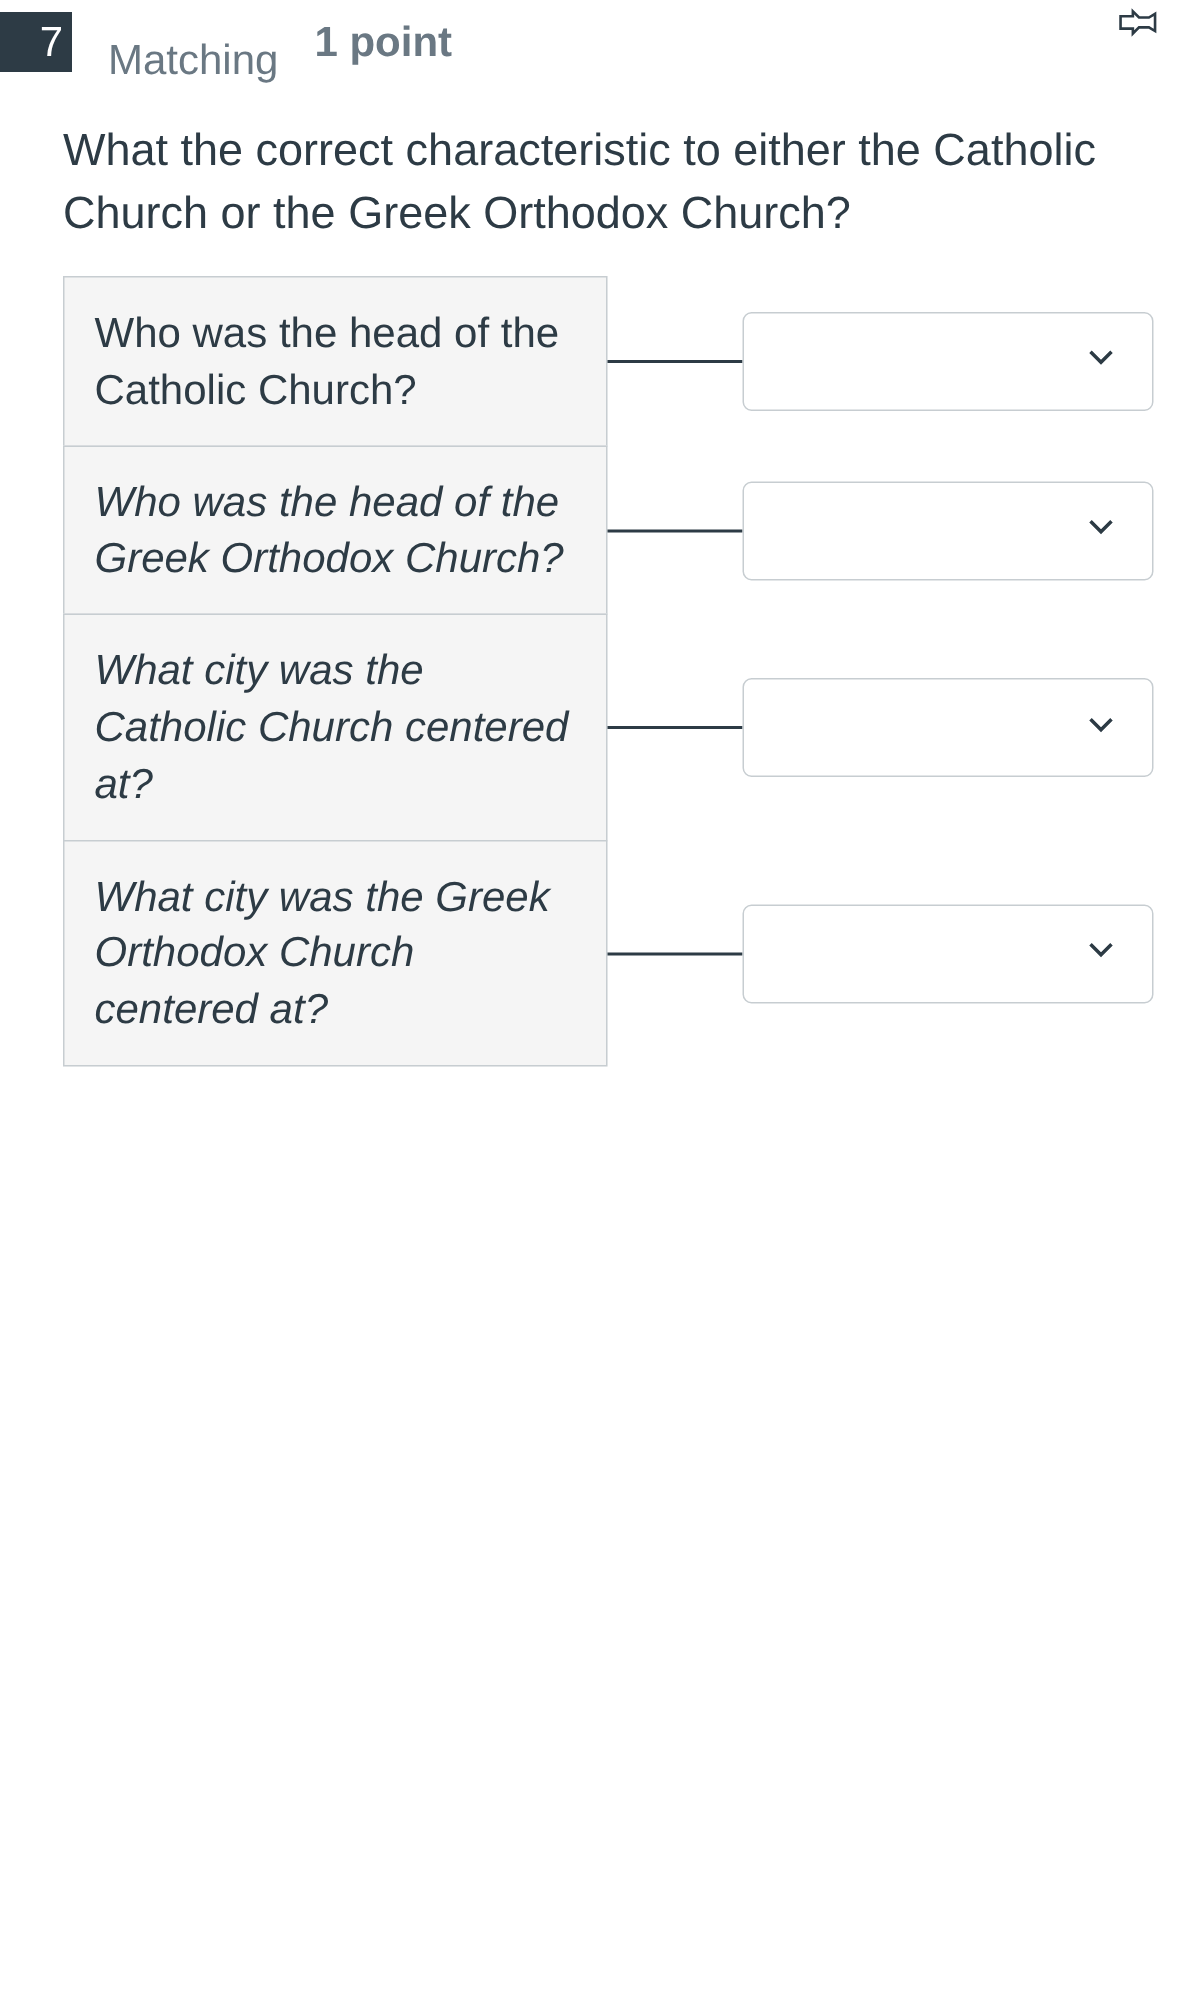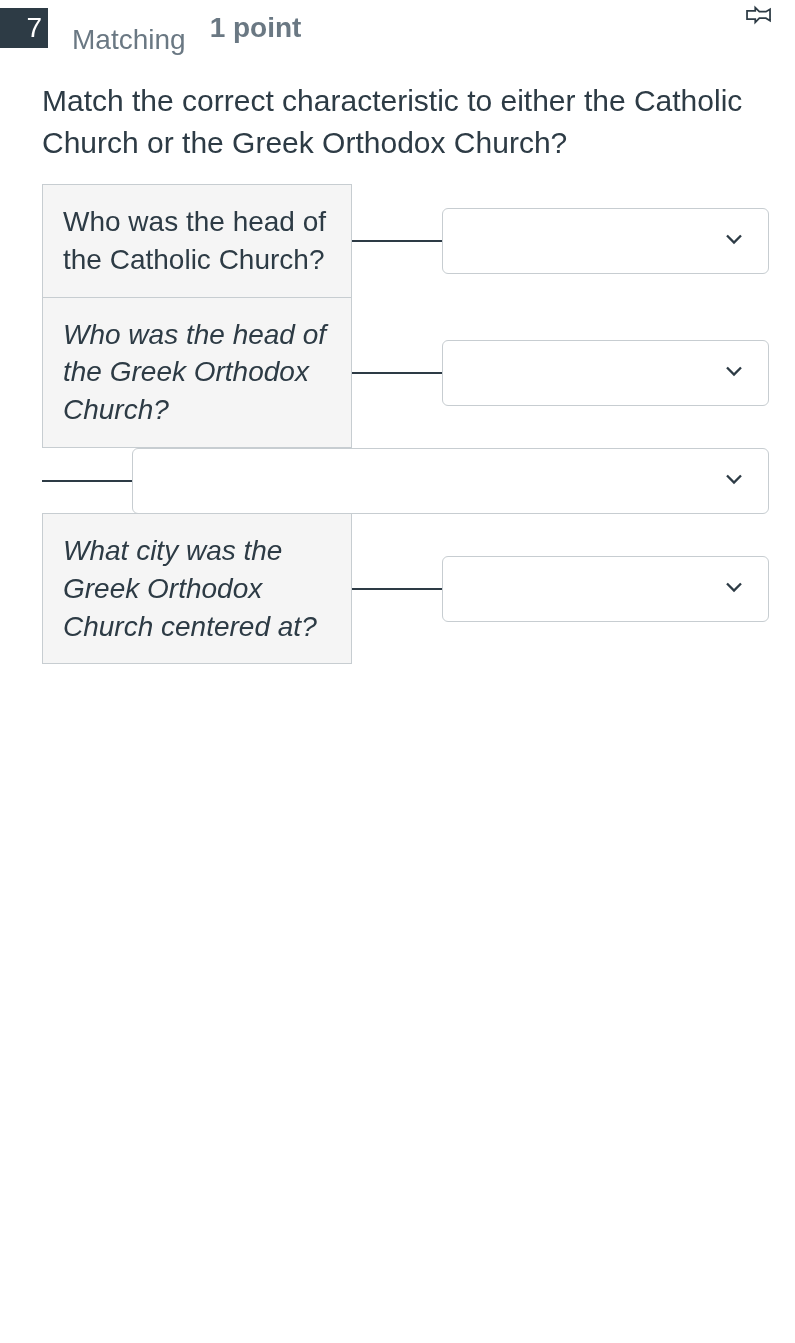--- a/index.html
+++ b/index.html
@@ -67,21 +67,21 @@
     }
     .matching-container {
       padding: 0 26px 20px 42px;
     }
     .match-row {
       display: flex;
       align-items: stretch;
       position: relative;
     }
     .prompt-box {
-      width: 310px;
+      width: 363px;
       border: 1px solid #c7cdd1;
       background: #f5f5f5;
       padding: 18px 20px;
       font-size: 28px;
       line-height: 1.35;
       color: #2d3b45;
       display: flex;
       align-items: center;
     }
     .match-row:not(:first-child) .prompt-box {
@@ -136,21 +136,21 @@
   <div class="question-number-tab">7</div>
   <div class="question-type">Matching</div>
   <div class="question-points">1 point</div>
   <div class="pin-icon">
     <svg viewBox="0 0 24 24">
       <path d="M14 3 L21 10 L17 11 L13 15 L13 20 L11 18 L6 23 L1 18 L6 13 L4 11 L9 11 L13 7 Z" transform="rotate(45 12 12) translate(0 1) scale(0.82) translate(2 2)"></path>
     </svg>
   </div>
 </div>
 
-<div class="question-text">Match the correct characteristic to either the Catholic Church or the Greek Orthodox Church?</div>
+<div class="question-text">What the correct characteristic to either the Catholic Church or the Greek Orthodox Church?</div>
 
 <div class="matching-container">
 
   <div class="match-row">
     <div class="prompt-box">
       <span>Who was the head of the Catholic Church?</span>
     </div>
     <div class="connector-wrap">
       <div class="connector"></div>
     </div>
@@ -179,20 +179,23 @@
         <span class="chevron-icon">
           <svg viewBox="0 0 24 24">
               <polyline points="6 9 12 15 18 9"></polyline>
             </svg>
         </span>
       </div>
     </div>
   </div>
 
   <div class="match-row">
+    <div class="prompt-box">
+      <span>What city was the Catholic Church centered at?</span>
+    </div>
     <div class="connector-wrap">
       <div class="connector"></div>
     </div>
     <div class="dropdown-wrap">
       <div class="dropdown">
         <span class="dropdown-value"></span>
         <span class="chevron-icon">
           <svg viewBox="0 0 24 24">
               <polyline points="6 9 12 15 18 9"></polyline>
             </svg>

